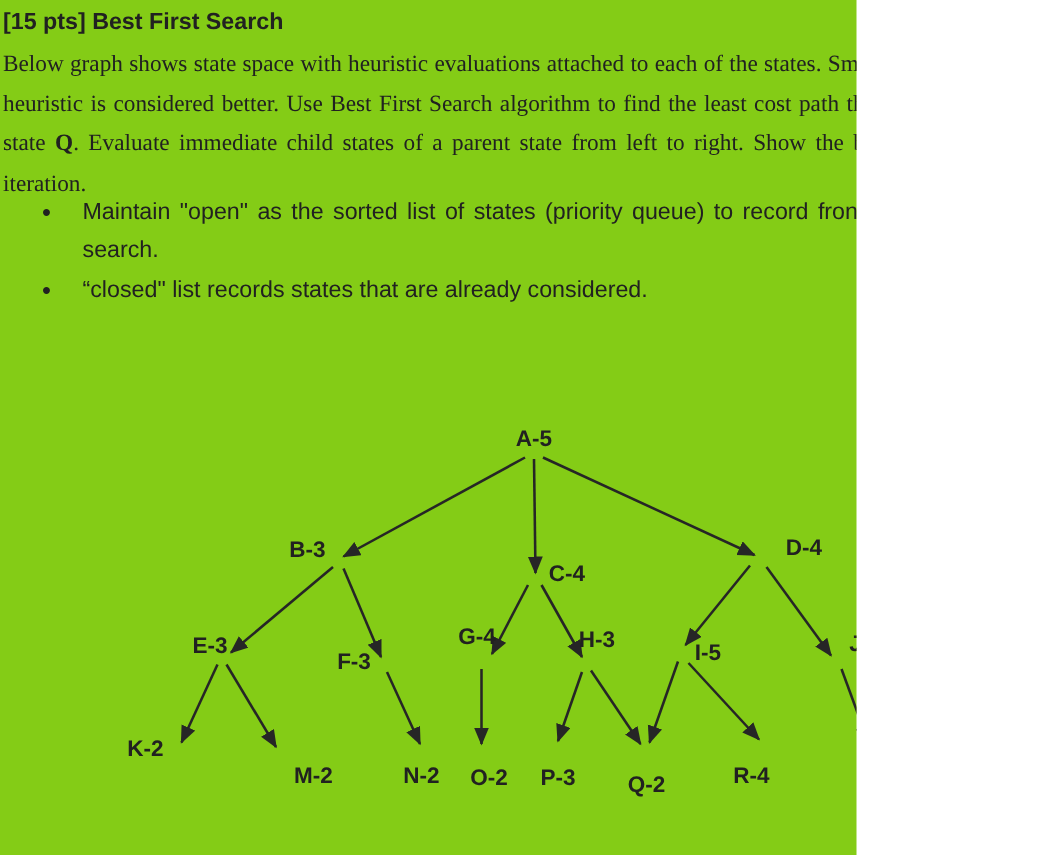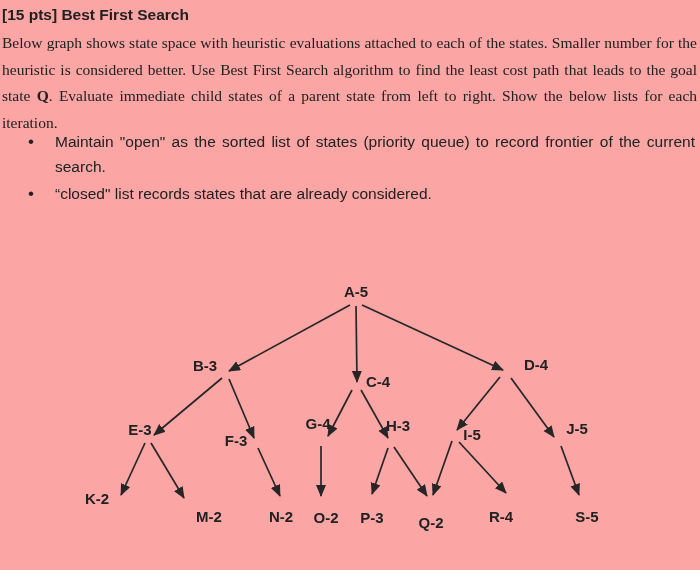--- a/index.html
+++ b/index.html
@@ -1,20 +1,20 @@
 <!DOCTYPE html>
 <html><head>
 <meta charset="utf-8">
 <style>
   html, body { margin: 0; padding: 0; background: #ffffff; }
   .page {
     position: relative;
-    width: 700px;
+    width: 571px;
     height: 570px;
-    background: #fca5a5;
+    background: #84cc16;
     font-family: "Liberation Sans", sans-serif;
     color: #212121;
     overflow: hidden;
   }
   .title {
     position: absolute;
     top: 5px;
     left: 2px;
     font-size: 15.5px;
     line-height: 20px;

